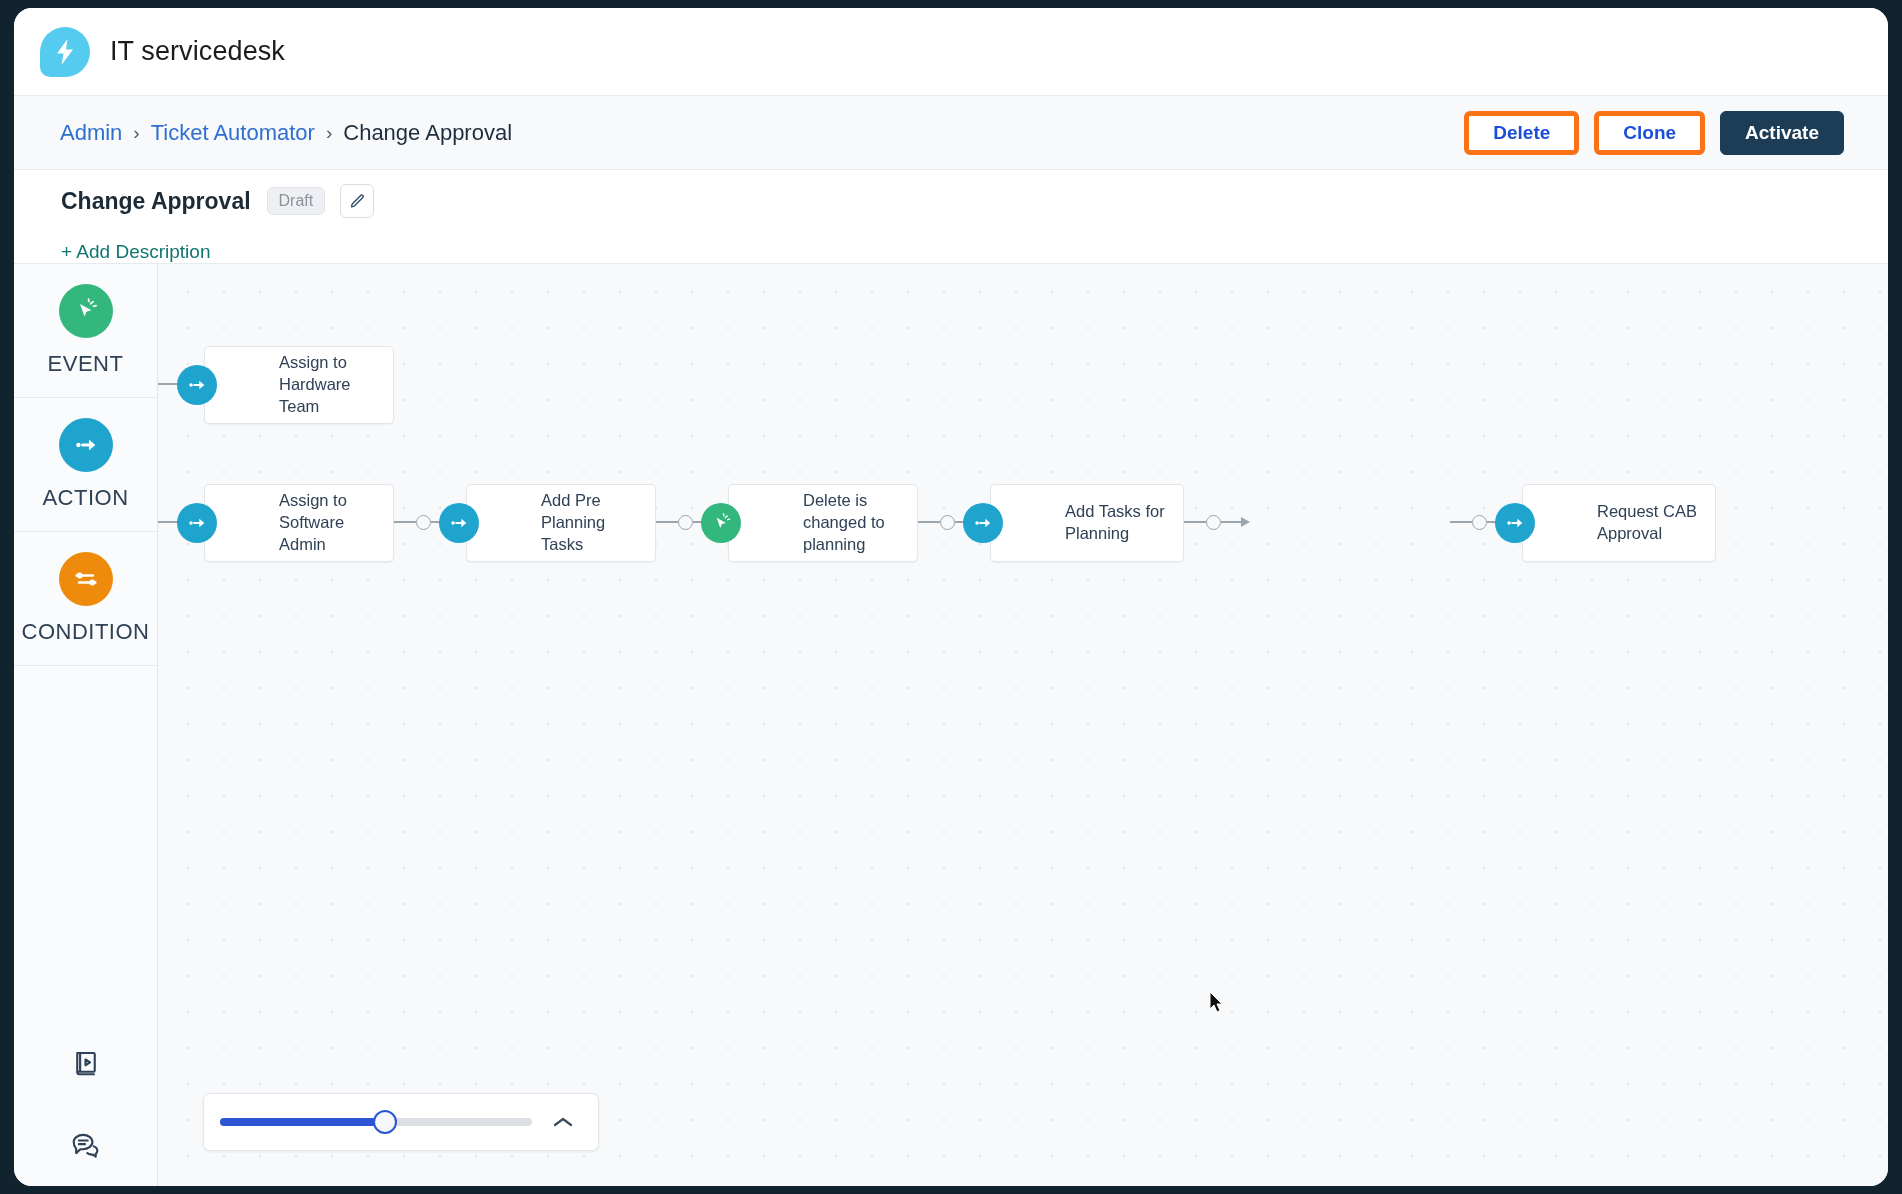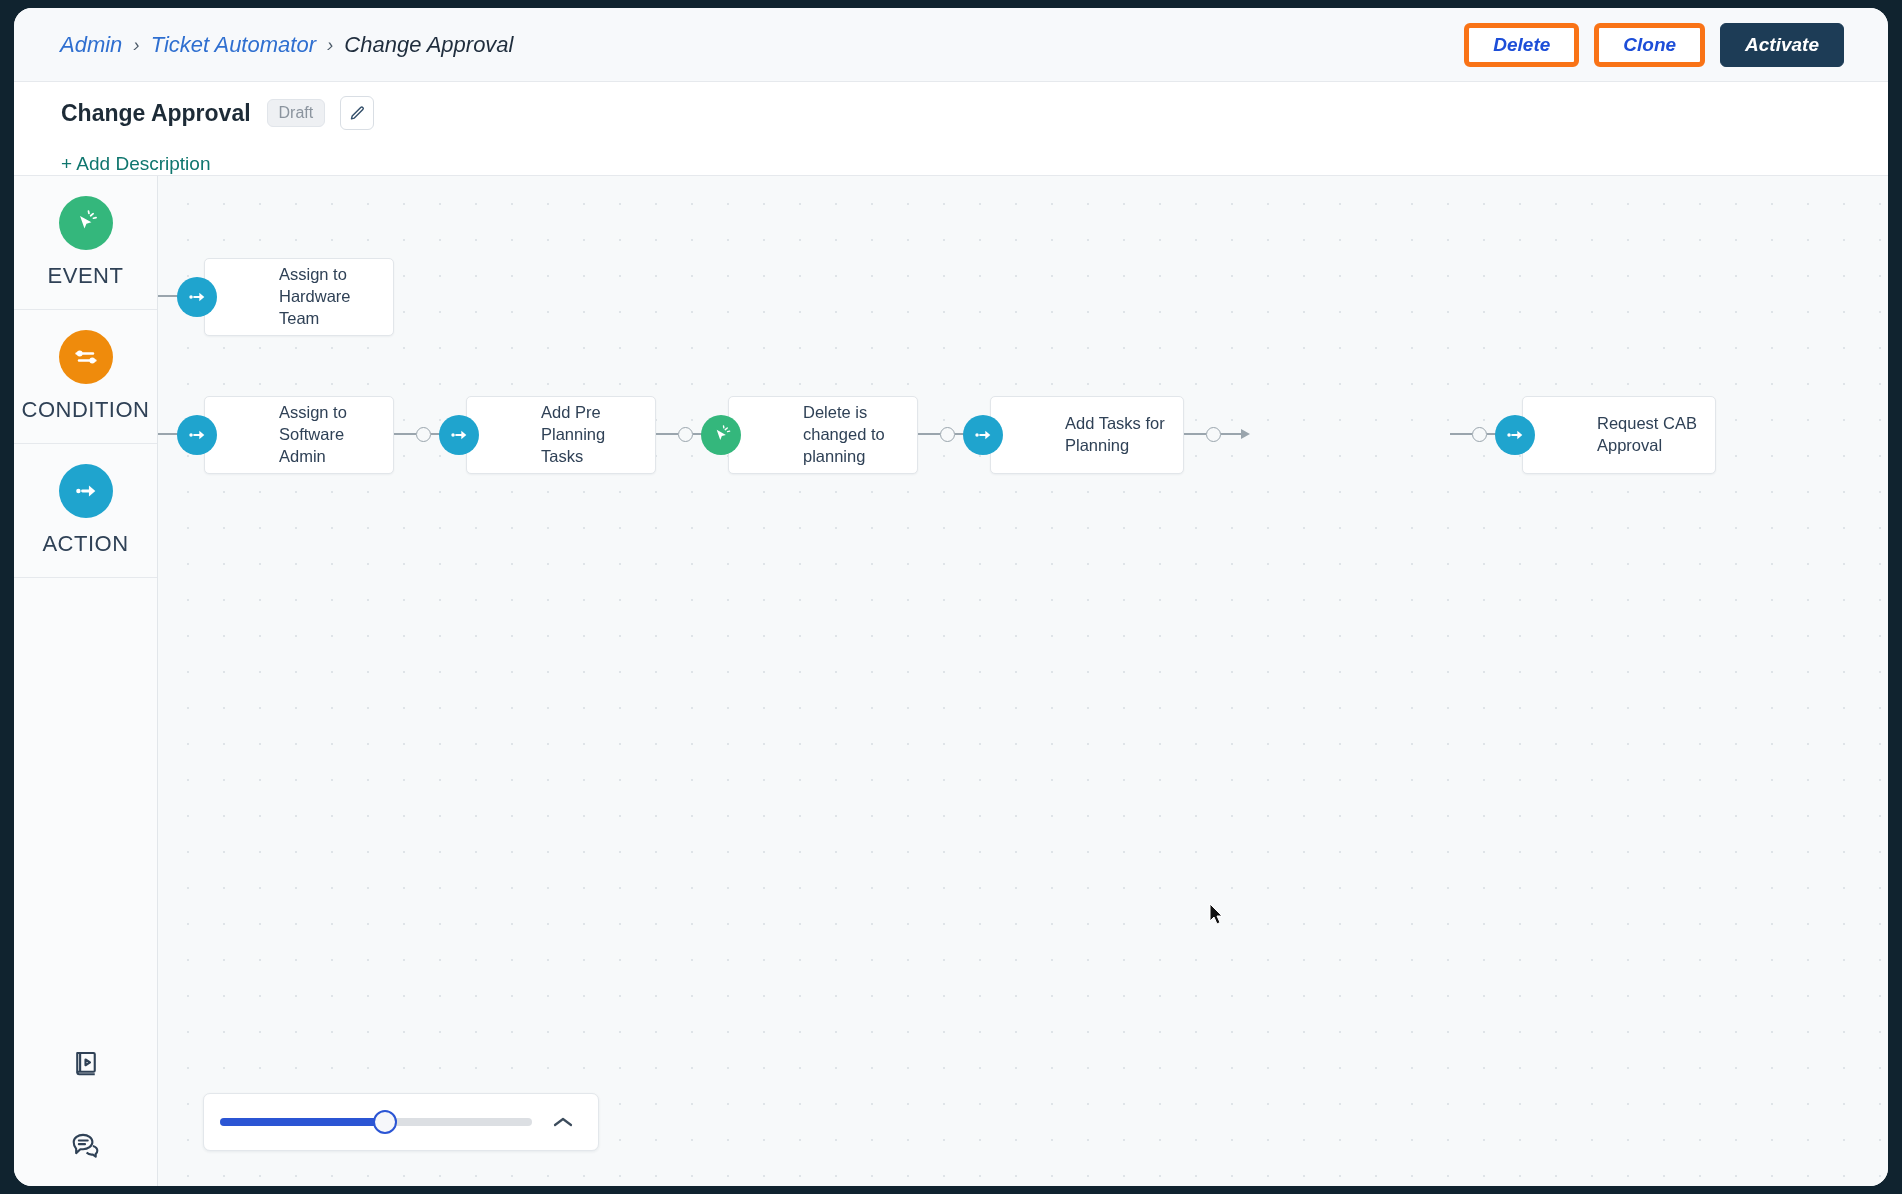--- a/index.html
+++ b/index.html
@@ -52,21 +52,20 @@
 
   
   #crumbbar {
     height: 74px;
     flex: 0 0 74px;
     background: #f7f9fb;
     border-bottom: 1px solid #e6e9ed;
     display: flex;
     align-items: center;
     padding: 0 44px 0 46px;
-    font-style: italic;
   }
   #breadcrumb { display: flex; align-items: center; font-size: 22px; }
   .crumb-link { color: #2f6fd0; cursor: pointer; white-space: nowrap; }
   .crumb-current { color: #1f2d3d; white-space: nowrap; }
   .crumb-sep {
     color: #4c5a68; margin: 0 11px; font-size: 19px; line-height: 1;
   }
   #crumb-actions { margin-left: auto; display: flex; align-items: center; gap: 15px; }
   .btn {
     height: 44px;
@@ -271,20 +270,28 @@
     cursor: pointer;
   }
 
   #mouse-cursor { position: absolute; pointer-events: none; }
 </style>
 </head>
 <body>
 
 <div id="app-window">
 
+  <div id="appbar">
+    <div id="app-logo">
+      <svg width="26" height="30" viewBox="0 0 26 30" aria-hidden="true">
+        <path d="M15.5 2 L5 16.5 L11.5 16.5 L9.5 28 L21 12.5 L14 12.5 Z" fill="#ffffff"></path>
+      </svg>
+    </div>
+    <div id="app-title">IT servicedesk</div>
+  </div>
 
   <div id="crumbbar">
     <div id="breadcrumb">
       <span class="crumb-link">Admin</span>
       <span class="crumb-sep">›</span>
       <span class="crumb-link">Ticket Automator</span>
       <span class="crumb-sep">›</span>
       <span class="crumb-current">Change Approval</span>
     </div>
     <div id="crumb-actions">
@@ -315,40 +322,40 @@
         <span class="palette-circle" style="background:#34b77c">
           <svg width="26" height="26" viewBox="0 0 24 24" aria-hidden="true">
             <path d="M6.5 5.5 L17 11.3 L12.4 12.7 L10.6 17 Z" fill="#ffffff"></path>
             <path d="M16.3 5.3 L18.6 3.4 M18.9 7.6 L21.3 7 M14.7 3.2 L14.3 1" stroke="#ffffff" stroke-width="1.6" stroke-linecap="round" fill="none"></path>
           </svg>
         </span>
         <span class="palette-label">EVENT</span>
       </div>
 
       <div class="palette-item">
+        <span class="palette-circle" style="background:#1fa4ce">
+          <svg width="28" height="28" viewBox="0 0 24 24" aria-hidden="true">
+            <circle cx="5.5" cy="12" r="1.9" fill="#ffffff"></circle>
+            <path d="M9 12 H16" stroke="#ffffff" stroke-width="2.4" stroke-linecap="round"></path>
+            <path d="M14.5 7.3 L20 12 L14.5 16.7 Z" fill="#ffffff"></path>
+          </svg>
+        </span>
+        <span class="palette-label">ACTION</span>
+      </div>
+
+      <div class="palette-item">
         <span class="palette-circle" style="background:#ef8b0c">
           <svg width="28" height="28" viewBox="0 0 24 24" aria-hidden="true">
             <line x1="4" y1="9" x2="18" y2="9" stroke="#ffffff" stroke-width="2.1" stroke-linecap="round"></line>
             <line x1="6" y1="15" x2="20" y2="15" stroke="#ffffff" stroke-width="2.1" stroke-linecap="round"></line>
             <circle cx="6.6" cy="9" r="2.5" fill="#ffffff"></circle>
             <circle cx="17.4" cy="15" r="2.5" fill="#ffffff"></circle>
           </svg>
         </span>
         <span class="palette-label">CONDITION</span>
-      </div>
-
-      <div class="palette-item">
-        <span class="palette-circle" style="background:#1fa4ce">
-          <svg width="28" height="28" viewBox="0 0 24 24" aria-hidden="true">
-            <circle cx="5.5" cy="12" r="1.9" fill="#ffffff"></circle>
-            <path d="M9 12 H16" stroke="#ffffff" stroke-width="2.4" stroke-linecap="round"></path>
-            <path d="M14.5 7.3 L20 12 L14.5 16.7 Z" fill="#ffffff"></path>
-          </svg>
-        </span>
-        <span class="palette-label">ACTION</span>
       </div>
 
       <div id="sidebar-spacer"></div>
 
       <div class="side-tool">
         <svg width="30" height="30" viewBox="0 0 24 24" fill="none" stroke="#2f4156" stroke-width="1.7" stroke-linejoin="round">
           <path d="M5 4 h13 a1 1 0 0 1 1 1 v13 a1 1 0 0 1 -1 1 h-13 Z"></path>
           <path d="M7.3 4 v15"></path>
           <path d="M5 19 q0 2 1.6 2 H19"></path>
           <path d="M11.6 9.2 L15.2 11.5 L11.6 13.8 Z" stroke-linecap="round"></path>

